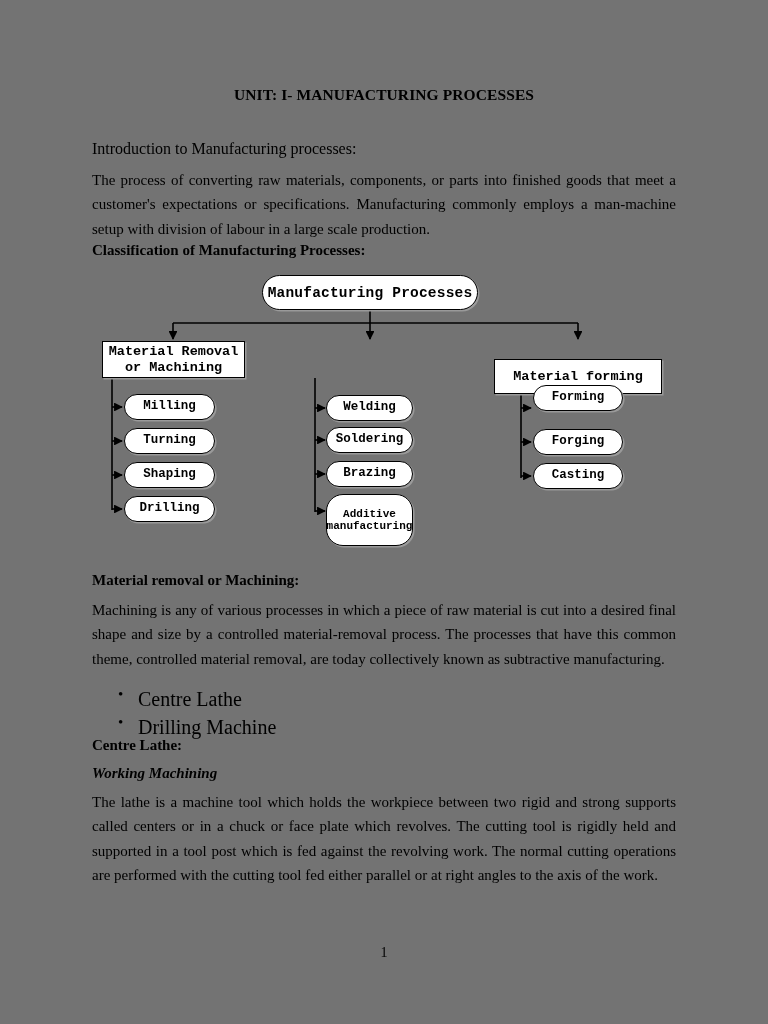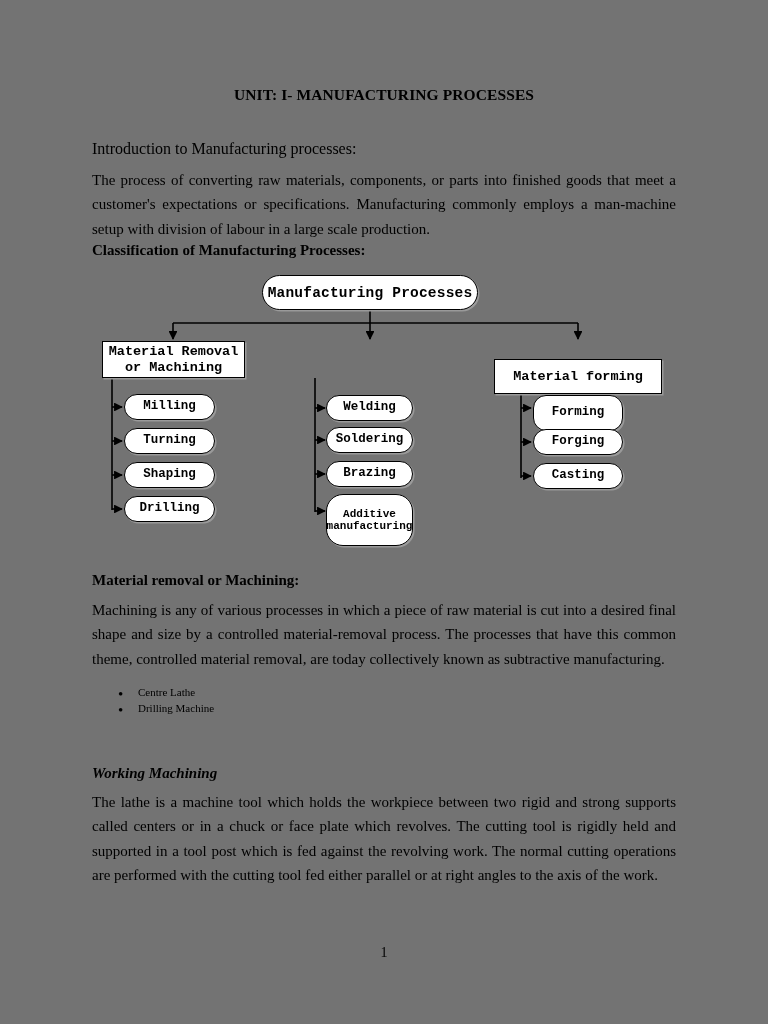--- a/index.html
+++ b/index.html
@@ -57,21 +57,21 @@
     text-justify: inter-word;
   }
 
   ul.bullets {
     margin: 0;
     padding: 0;
     list-style: none;
   }
   ul.bullets li {
     position: relative;
-    font-size: 11px;
+    font-size: 20px;
     line-height: 1.42;
     padding-left: 46px;
   }
   ul.bullets li::before {
     content: "\2022";
     position: absolute;
     left: 26px;
     top: -1px;
     font-size: 15px;
   }
@@ -186,34 +186,35 @@
     <div class="node-box node-leaf" style="left:124px; top:129px; width:91px; height:26px;">Milling</div>
     <div class="node-box node-leaf" style="left:124px; top:163px; width:91px; height:26px;">Turning</div>
     <div class="node-box node-leaf" style="left:124px; top:197px; width:91px; height:26px;">Shaping</div>
     <div class="node-box node-leaf" style="left:124px; top:231px; width:91px; height:26px;">Drilling</div>
 
     <div class="node-box node-leaf" style="left:326px; top:130px; width:87px; height:26px;">Welding</div>
     <div class="node-box node-leaf" style="left:326px; top:162px; width:87px; height:26px;">Soldering</div>
     <div class="node-box node-leaf" style="left:326px; top:196px; width:87px; height:26px;">Brazing</div>
     <div class="node-box node-leaf two-line" style="left:326px; top:229px; width:87px; height:52px;border-radius:17px;">Additive manufacturing</div>
 
-    <div class="node-box node-leaf" style="left:533px; top:130px; width:90px; height:36px;">Forming</div>
+    <div class="node-box node-leaf" style="left:533px; top:120px; width:90px; height:26px;">Forming</div>
     <div class="node-box node-leaf" style="left:533px; top:164px; width:90px; height:26px;">Forging</div>
     <div class="node-box node-leaf" style="left:533px; top:198px; width:90px; height:26px;">Casting</div>
   </div>
 
   <div class="block heading" style="top:570px;">Material removal or Machining:</div>
 
   <div class="block para" style="top:598px;">Machining is any of various processes in which a piece of raw material is cut into a desired final shape and size by a controlled material-removal process. The processes that have this common theme, controlled material removal, are today collectively known as subtractive manufacturing.</div>
 
   <ul class="bullets block" style="top:685px;">
     <li>Centre Lathe</li>
     <li>Drilling Machine</li>
   </ul>
 
+  <div class="block heading" style="top:735px;">Centre Lathe:</div>
 
   <div class="block heading-italic" style="top:763px;">Working Machining</div>
 
   <div class="block para" style="top:790px;">The lathe is a machine tool which holds the workpiece between two rigid and strong supports called centers or in a chuck or face plate which revolves. The cutting tool is rigidly held and supported in a tool post which is fed against the revolving work. The normal cutting operations are performed with the cutting tool fed either parallel or at right angles to the axis of the work.</div>
 
   <div class="page-number">1</div>
 
 </div>
 
 </body></html>

